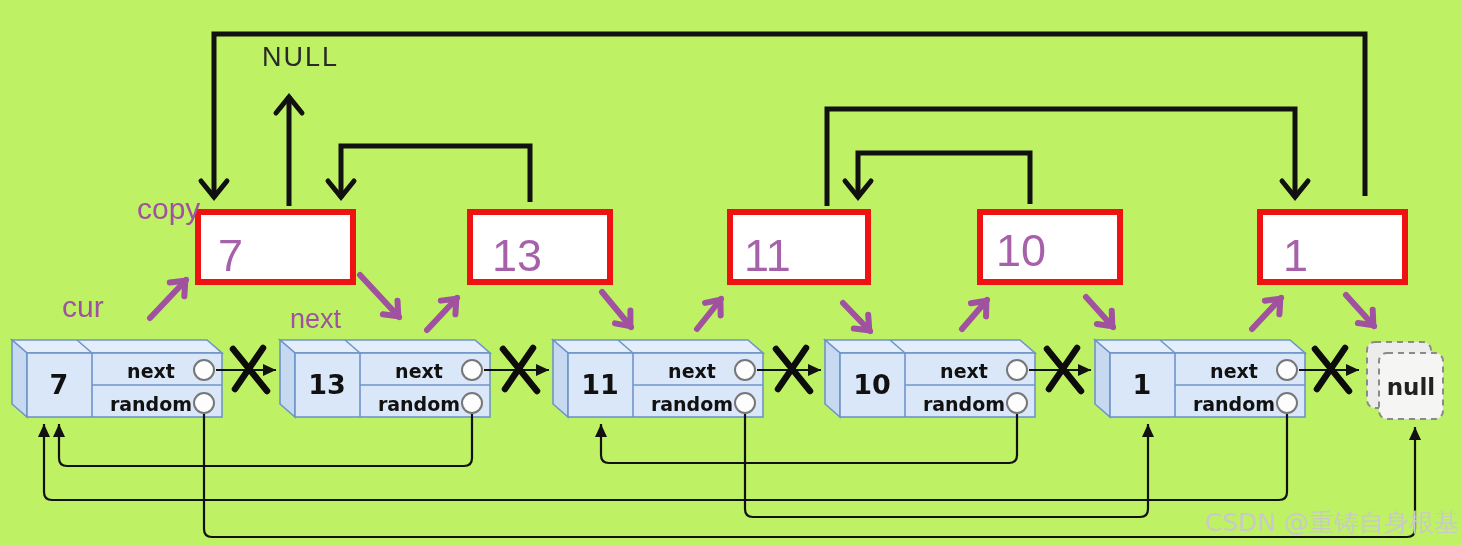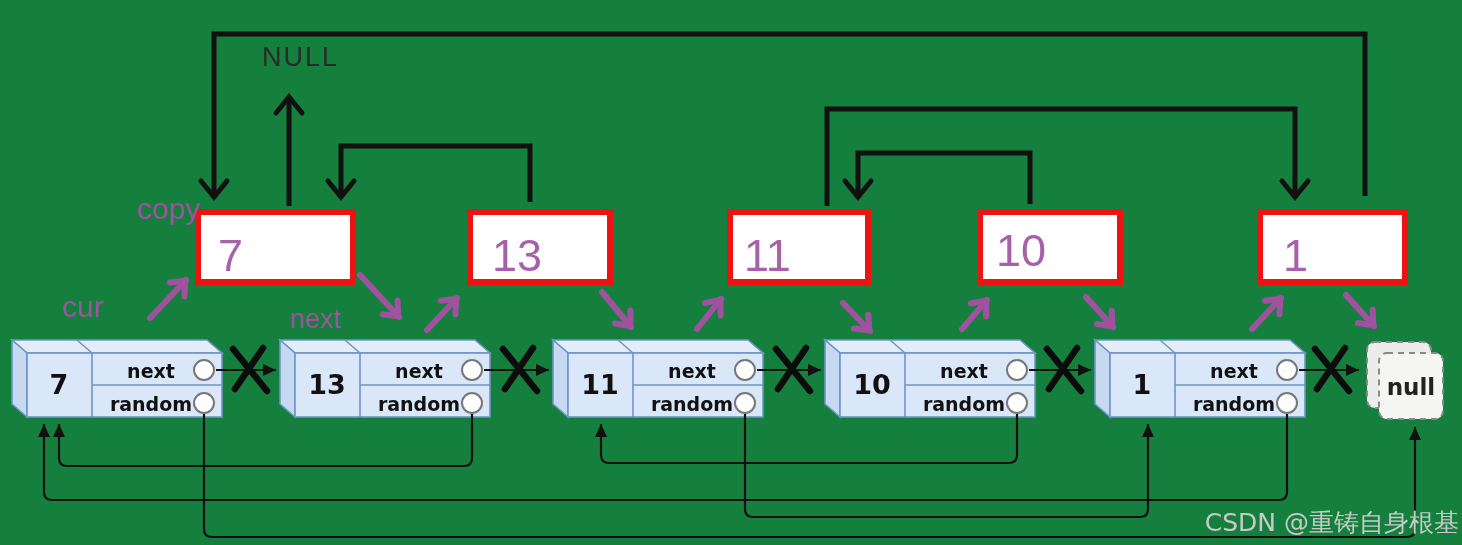--- a/index.html
+++ b/index.html
@@ -1,16 +1,16 @@
 <!DOCTYPE html>
 <html><head>
 <meta charset="utf-8">
 <style>
   html,body{margin:0;padding:0;background:#ffffff;}
-  .stage{position:relative;width:1462px;height:545px;background:#15803d;overflow:hidden;
+  .stage{position:relative;width:1462px;height:545px;background:#bef264;overflow:hidden;
          font-family:"Liberation Sans",sans-serif;}
   svg text{user-select:none;}
   .copy-val{font-family:"Liberation Sans",sans-serif;font-size:45px;fill:#a761ab;}
   .plabel{font-family:"Liberation Sans",sans-serif;fill:#a0519f;}
   .node-val{font-family:"DejaVu Sans",sans-serif;font-weight:bold;font-size:27px;fill:#111;}
   .cell-lab{font-family:"DejaVu Sans",sans-serif;font-weight:600;font-size:19px;fill:#111;}
   .null-lab{font-family:"DejaVu Sans",sans-serif;font-weight:600;font-size:23px;fill:#222;}
   .null-top{font-family:"Liberation Sans",sans-serif;font-size:27px;fill:#2a2a2a;letter-spacing:2px;}
   .wm{font-family:"DejaVu Sans",sans-serif;font-size:25px;fill:#c9c9c9;}
 </style>

